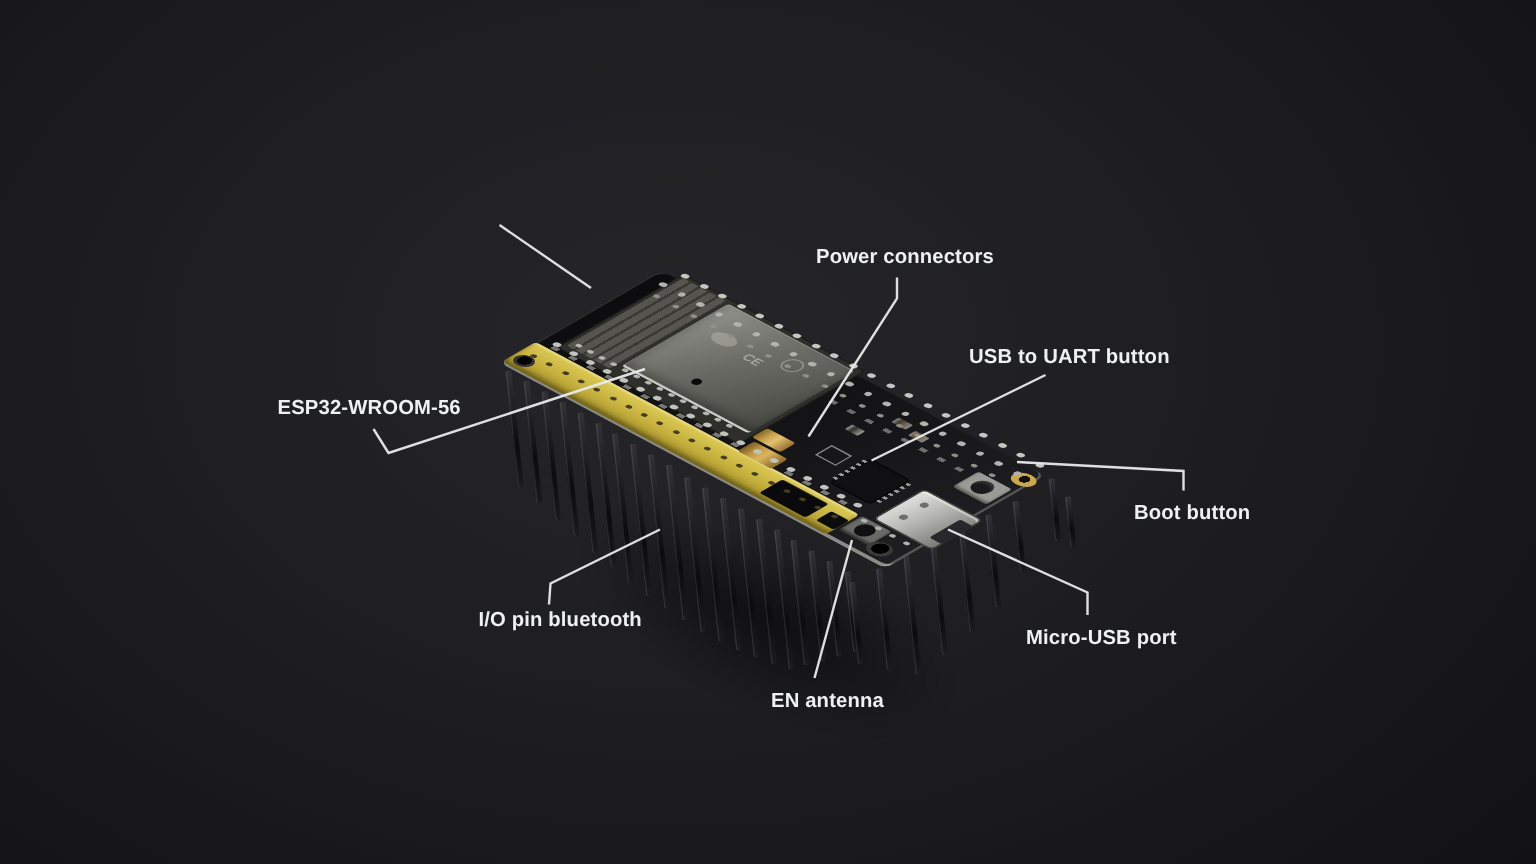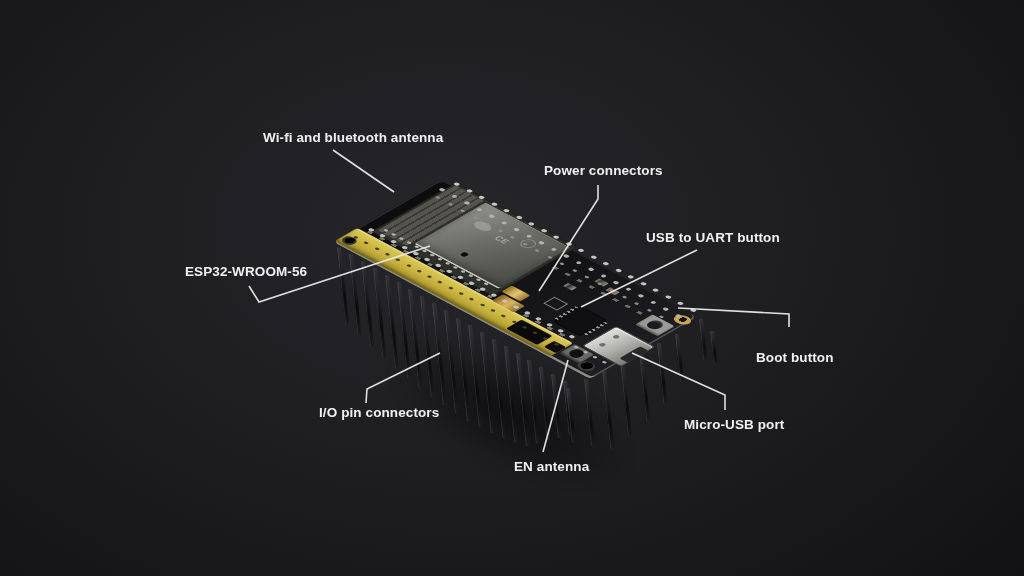--- a/index.html
+++ b/index.html
@@ -37,21 +37,21 @@
   .lbl{
     position:absolute;color:#eef0f1;font-size:13.5px;font-weight:bold;
     letter-spacing:.1px;white-space:nowrap;
   }
   #lines{position:absolute;inset:0;pointer-events:none;}
   #lines polyline{fill:none;stroke:#e9eaeb;stroke-width:1.6;opacity:.95;}
   .lbl-wifi{left:263px;top:130px}
   .lbl-power{left:544px;top:163px}
   .lbl-uart{left:646px;top:230px}
   .lbl-esp{left:185px;top:264px}
-  .lbl-boot{left:756px;top:350px}
+  .lbl-boot{left:756px;top:334px}
   .lbl-io{left:319px;top:405px}
   .lbl-usb{left:684px;top:417px}
   .lbl-en{left:514px;top:459px}
 </style>
 </head>
 <body>
 
 <div id="stage">
 
   <div id="shadow"></div>
@@ -275,21 +275,20 @@
     <polyline points="333,150 394,192"></polyline>
     <polyline points="249,286 259,302 430,246"></polyline>
     <polyline points="598,185 598,199 539,291"></polyline>
     <polyline points="697,250 581,307"></polyline>
     <polyline points="678,308 789,314 789,327"></polyline>
     <polyline points="632,353 725,395 725,410"></polyline>
     <polyline points="568,360 543,452"></polyline>
     <polyline points="440,353 367,389 366,403"></polyline>
   </svg>
 
-  <div class="lbl lbl-wifi">Wi-fi and bluetooth antenna</div>
   <div class="lbl lbl-power">Power connectors</div>
   <div class="lbl lbl-uart">USB to UART button</div>
   <div class="lbl lbl-esp">ESP32-WROOM-56</div>
   <div class="lbl lbl-boot">Boot button</div>
-  <div class="lbl lbl-io">I/O pin connectors</div>
+  <div class="lbl lbl-io">I/O pin bluetooth</div>
   <div class="lbl lbl-usb">Micro-USB port</div>
   <div class="lbl lbl-en">EN antenna</div>
 </div>
 
 </body></html>

